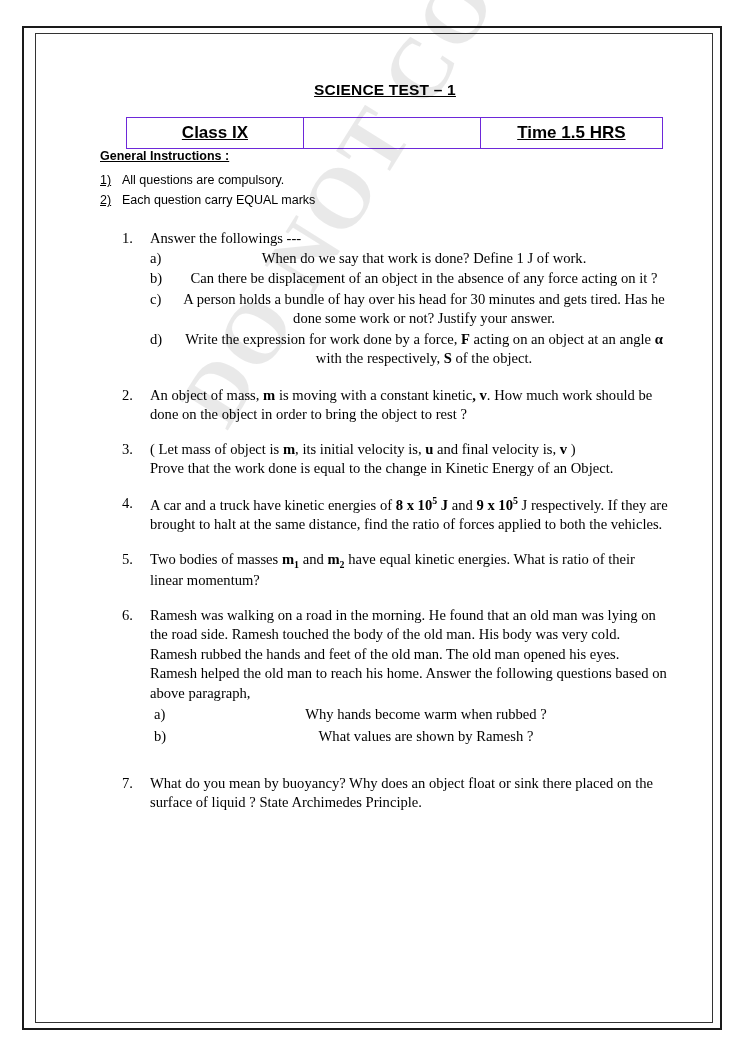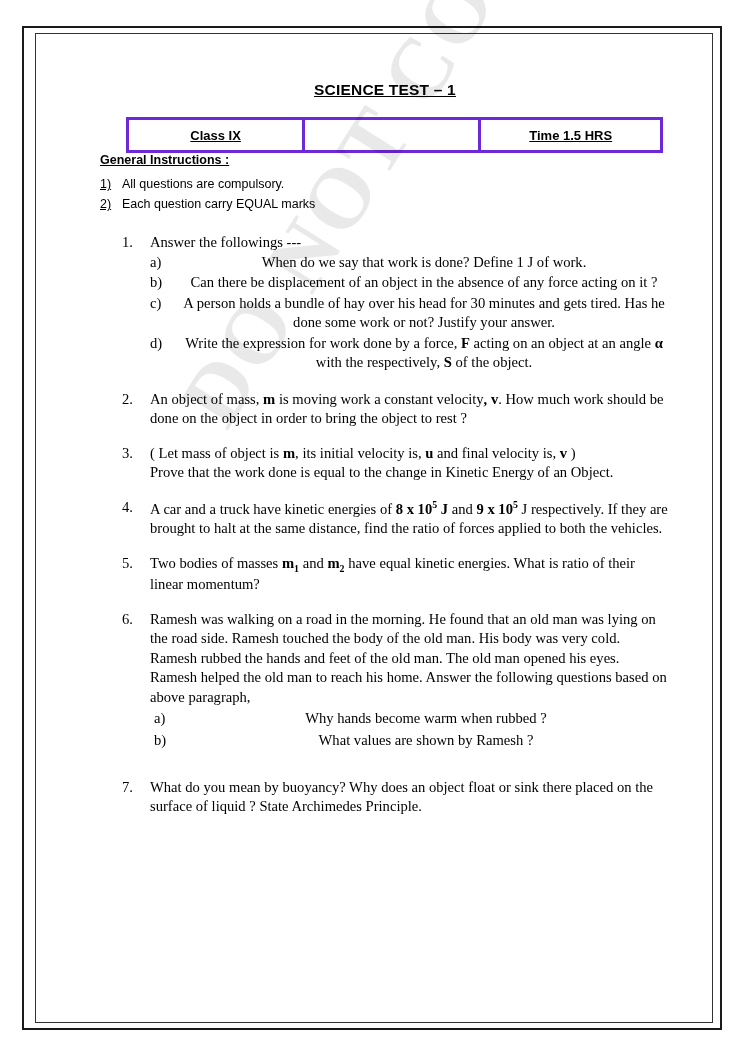--- a/index.html
+++ b/index.html
@@ -95,26 +95,26 @@
     letter-spacing: 0.1px;
   }
 
   table.infobar {
     margin-top: 18px;
     border-collapse: collapse;
     width: 537px;
     margin-left: 26px;
   }
   table.infobar td {
-    border: 3px solid #6d28d9;
+    border: 1px solid #6d28d9;
     height: 26px;
     text-align: center;
     font-family: "Liberation Sans", sans-serif;
     font-weight: bold;
-    font-size: 13px;
+    font-size: 17px;
     padding: 2px 4px;
   }
   table.infobar td span {
     text-decoration: underline;
   }
   .col-a { width: 33%; }
   .col-b { width: 33%; }
   .col-c { width: 34%; }
 
   .gi-heading {
@@ -236,21 +236,21 @@
           </div>
           <div class="sub">
             <div class="sub-num">d)</div>
             <div class="sub-text"><span>Write the expression for work done by a force, </span><b>F</b><span> acting on an object at an angle </span><b>α</b><span> with the respectively, </span><b>S</b><span> of the object.</span></div>
           </div>
         </div>
       </div>
 
       <div class="q">
         <div class="q-num">2.</div>
-        <div class="q-body"><span>An object of mass, </span><b>m</b><span> is moving work a constant velocity</span><b>, v</b><span>. How much work should be done on the object in order to bring the object to rest ?</span></div>
+        <div class="q-body"><span>An object of mass, </span><b>m</b><span> is moving with a constant kinetic</span><b>, v</b><span>. How much work should be done on the object in order to bring the object to rest ?</span></div>
       </div>
 
       <div class="q">
         <div class="q-num">3.</div>
         <div class="q-body">
           <div><span>( Let mass of object is </span><b>m</b><span>, its initial velocity is, </span><b>u</b><span> and final velocity is, </span><b>v</b><span> )</span></div>
           <div>Prove that the work done is equal to the change in Kinetic Energy of an Object.</div>
         </div>
       </div>
 

